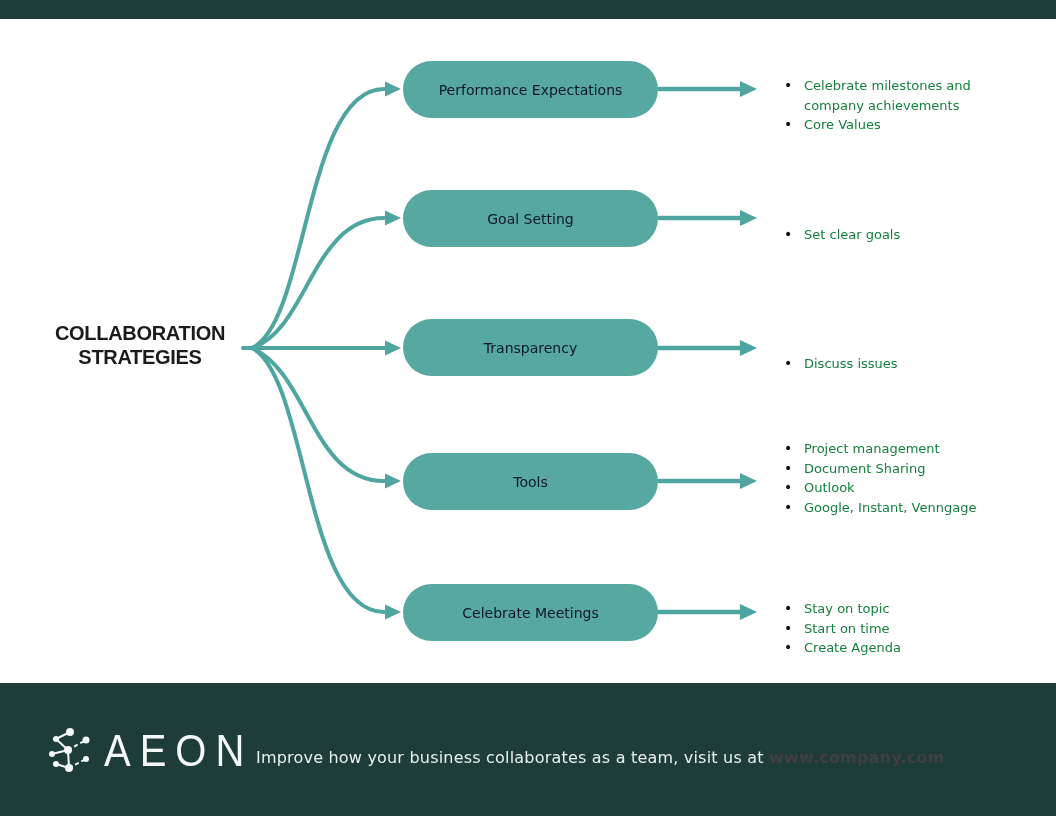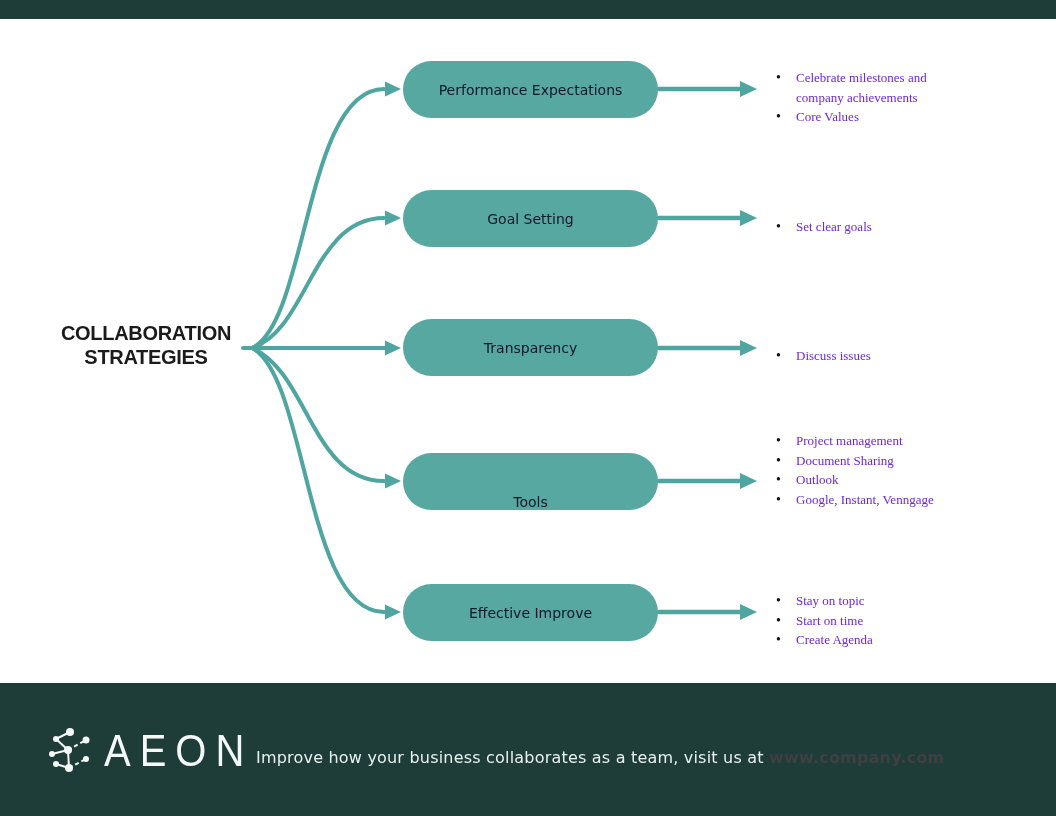--- a/index.html
+++ b/index.html
@@ -11,39 +11,39 @@
     font-family:"DejaVu Sans","Liberation Sans",sans-serif;
   }
   .topbar{
     position:absolute;left:0;top:0;width:1056px;height:19px;
     background:#1e3c38;
   }
   .connectors{
     position:absolute;left:0;top:0;width:1056px;height:816px;
   }
   .center-title{
-    position:absolute;left:26px;top:321px;width:240px;
+    position:absolute;left:20px;top:321px;width:240px;
     text-align:center;
     font-family:"Liberation Sans","DejaVu Sans",sans-serif;
     font-weight:700;font-size:20px;line-height:24px;
     letter-spacing:-0.3px;color:#1b1b1b;
   }
   .pill{
     position:absolute;left:403px;width:255px;height:57px;
     background:#57a8a1;border-radius:30px;
     display:flex;align-items:center;justify-content:center;
     text-align:center;
     font-weight:400;font-size:14px;color:#0f172a;
   }
   .pill-1{top:61px;} .pill-2{top:190px;} .pill-3{top:319px;}
-  .pill-4{top:453px;align-items:flex-end;} .pill-5{top:584px;}
+  .pill-4{top:453px;} .pill-5{top:584px;}
   ul.bullets{
-    position:absolute;left:764px;margin:8px;padding:0;
+    position:absolute;left:764px;margin:16px;padding:0;
     list-style:none;
-    font-size:13px;line-height:19.5px;color:#6d28d9;font-family:Liberation Serif, serif;
+    font-size:13px;line-height:19.5px;color:#15803d;
   }
   ul.bullets li{
     position:relative;padding-left:24px;
   }
   ul.bullets li::before{
     content:"\2022";
     position:absolute;left:4px;top:0;
     font-size:14px;color:#111;
   }
   .bullets-1{top:60px;width:205px;}
@@ -120,21 +120,21 @@
   <div class="pill pill-2">
     <span>Goal Setting</span>
   </div>
   <div class="pill pill-3">
     <span>Transparency</span>
   </div>
   <div class="pill pill-4">
     <span>Tools</span>
   </div>
   <div class="pill pill-5">
-    <span>Effective Improve</span>
+    <span>Celebrate Meetings</span>
   </div>
 
   <ul class="bullets bullets-1">
     <li>Celebrate milestones and company achievements</li>
     <li>Core Values</li>
   </ul>
   <ul class="bullets bullets-2">
     <li>Set clear goals</li>
   </ul>
   <ul class="bullets bullets-3">

